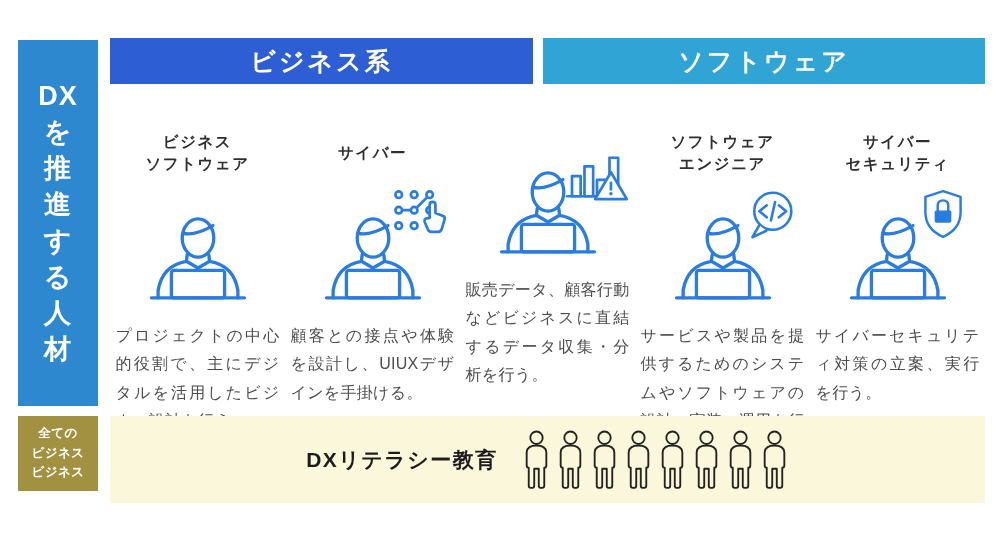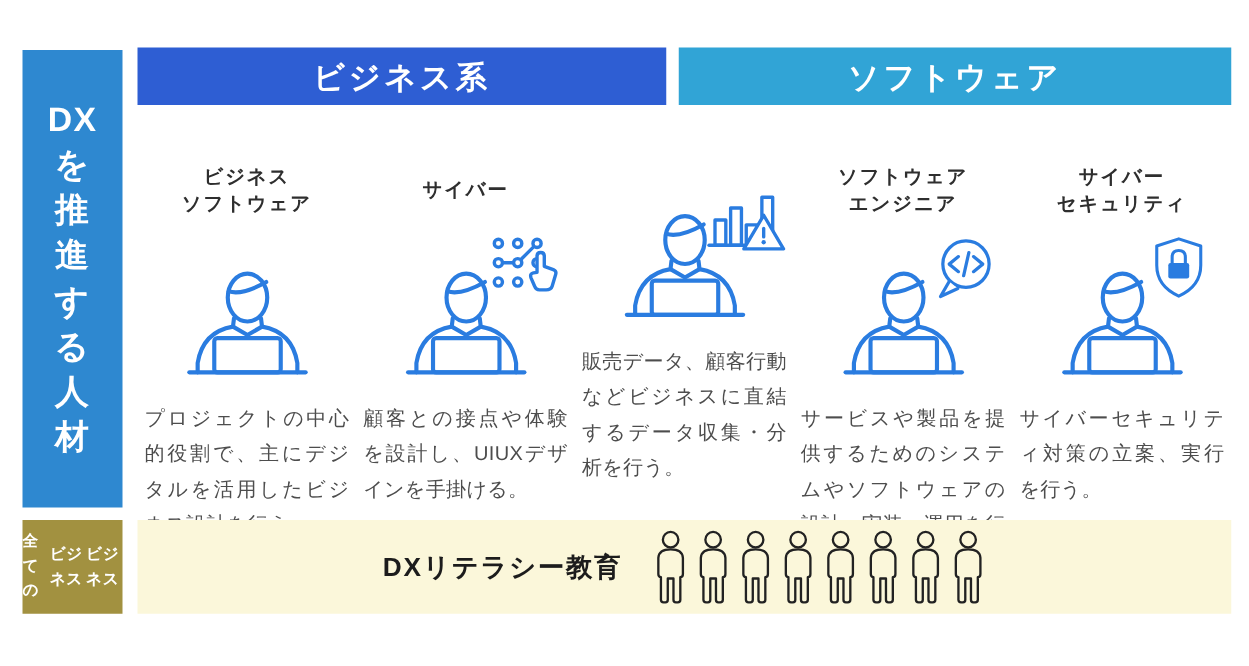--- a/index.html
+++ b/index.html
@@ -9,21 +9,21 @@
   .sidebar {
     position:absolute; left:18px; top:40px; width:80px; height:366px;
     background:var(--sidebar-blue);
     display:flex; flex-direction:column; align-items:center; justify-content:center; gap:5px;
   }
   .sidebar .ch { color:#fff; font-weight:bold; font-size:27px; line-height:1.15; letter-spacing:1px; }
 
   .sidebar-bottom {
     position:absolute; left:18px; top:416px; width:80px; height:75px;
     background:var(--sidebar-gold); color:#fff;
-    display:flex; flex-direction:row; align-items:center; justify-content:center;
+    display:flex; flex-direction:column; align-items:center; justify-content:center;
     font-weight:bold; font-size:12.5px; line-height:1.55; letter-spacing:0.5px;
   }
 
   
   .main { position:absolute; left:110px; top:38px; width:875px; }
   .headers { display:flex; gap:10px; }
   .hdr {
     height:46px; display:flex; align-items:center; justify-content:center;
     color:#fff; font-size:25px; font-weight:bold; letter-spacing:3px;
   }
@@ -46,21 +46,21 @@
   .acc-code    { right:14px; top:2px;  width:52px; height:50px; }
   .acc-shield  { right:20px; top:0;    width:44px; height:52px; }
 
   .desc {
     margin-top:16px; width:164px; font-size:16px; color:var(--desc-text);
     line-height:1.78; letter-spacing:0.3px; text-align:justify;
   }
 
   
   .footer {
-    position:absolute; left:110px; top:416px; width:875px; height:75px;
+    position:absolute; left:110px; top:416px; width:875px; height:87px;
     background:var(--footer-bg);
     display:flex; align-items:center; justify-content:center; gap:24px;
   }
   .footer-label { font-weight:bold; font-size:21px; color:#1c1c1c; letter-spacing:1.5px; }
   .people { display:flex; gap:5px; align-items:center; }
   .people svg { width:29px; height:60px; display:block; }
 
   
   .bs { stroke:var(--icon-blue); fill:none; stroke-width:4; stroke-linecap:round; stroke-linejoin:round; }
   .bs-thin { stroke:var(--icon-blue); fill:none; stroke-width:2.8; stroke-linecap:round; stroke-linejoin:round; }

